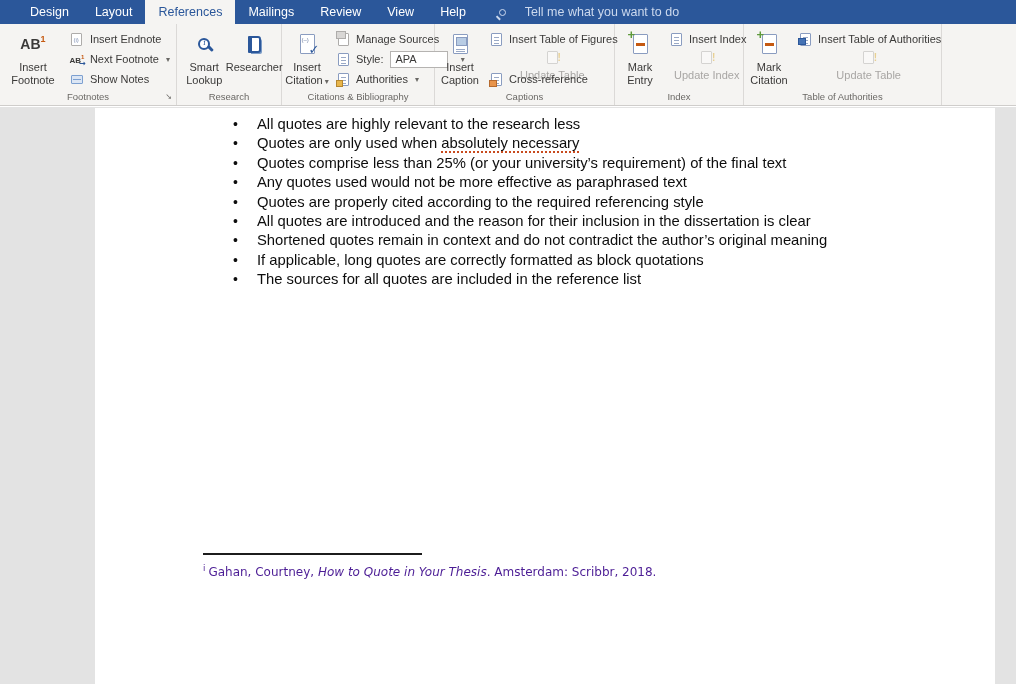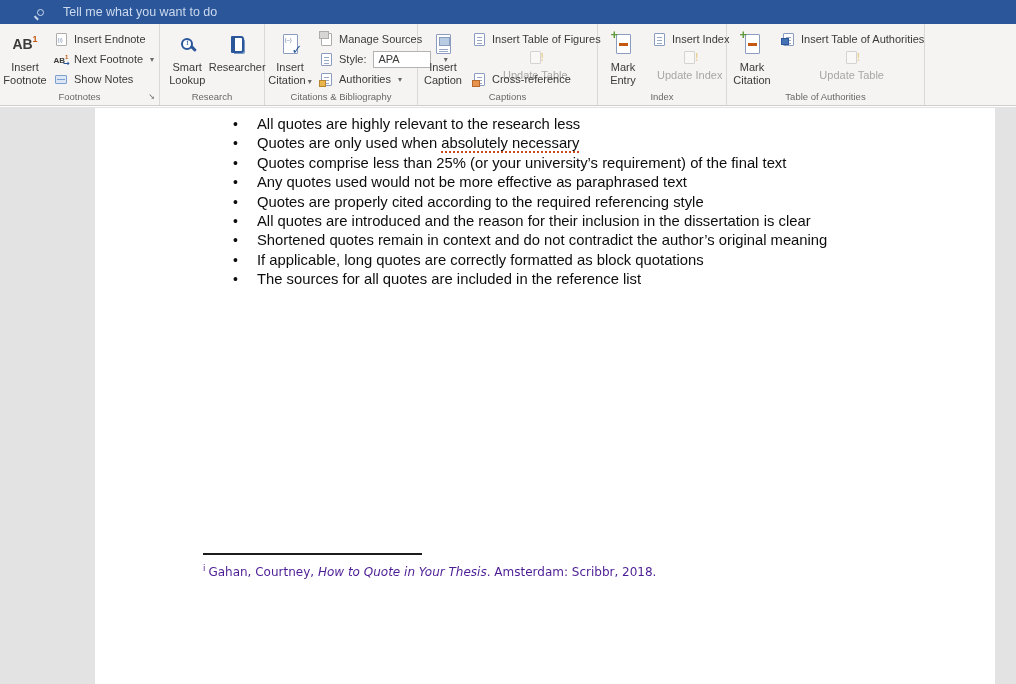--- a/index.html
+++ b/index.html
@@ -87,29 +87,38 @@
   .footnote-sep { position:absolute; left:108px; top:445px; width:219px; height:2px; background:#1c1c1c; }
   .footnote { position:absolute; left:108px; top:455px; font-family:"DejaVu Sans", sans-serif; font-size:12px; color:#4c1d95; }
   .footnote sup { font-size:8.5px; margin-right:3px; }
 </style>
 </head>
 <body>
 
 <div class="app">
 
   <div class="tabbar">
+    <div class="tabs">
+        <div class="tab">Design</div>
+        <div class="tab">Layout</div>
+        <div class="tab active">References</div>
+        <div class="tab">Mailings</div>
+        <div class="tab">Review</div>
+        <div class="tab">View</div>
+        <div class="tab">Help</div>
+      </div>
     <div class="tellme">
       <span class="search-glyph"></span>
       <span>Tell me what you want to do</span>
     </div>
   </div>
 
   <div class="ribbon">
 
-    <div class="rgroup" style="width:160px">
+    <div class="rgroup" style="width:177px">
       <div class="gcontent">
         <div class="big-btn">
           <div class="bicon">
             <span class="ab">AB</span>
               <span class="ab-sup">1</span>
           </div>
           <div class="blabel"><span>Insert Footnote</span></div>
         </div>
         <div class="small-col">
           <div class="small-btn">

